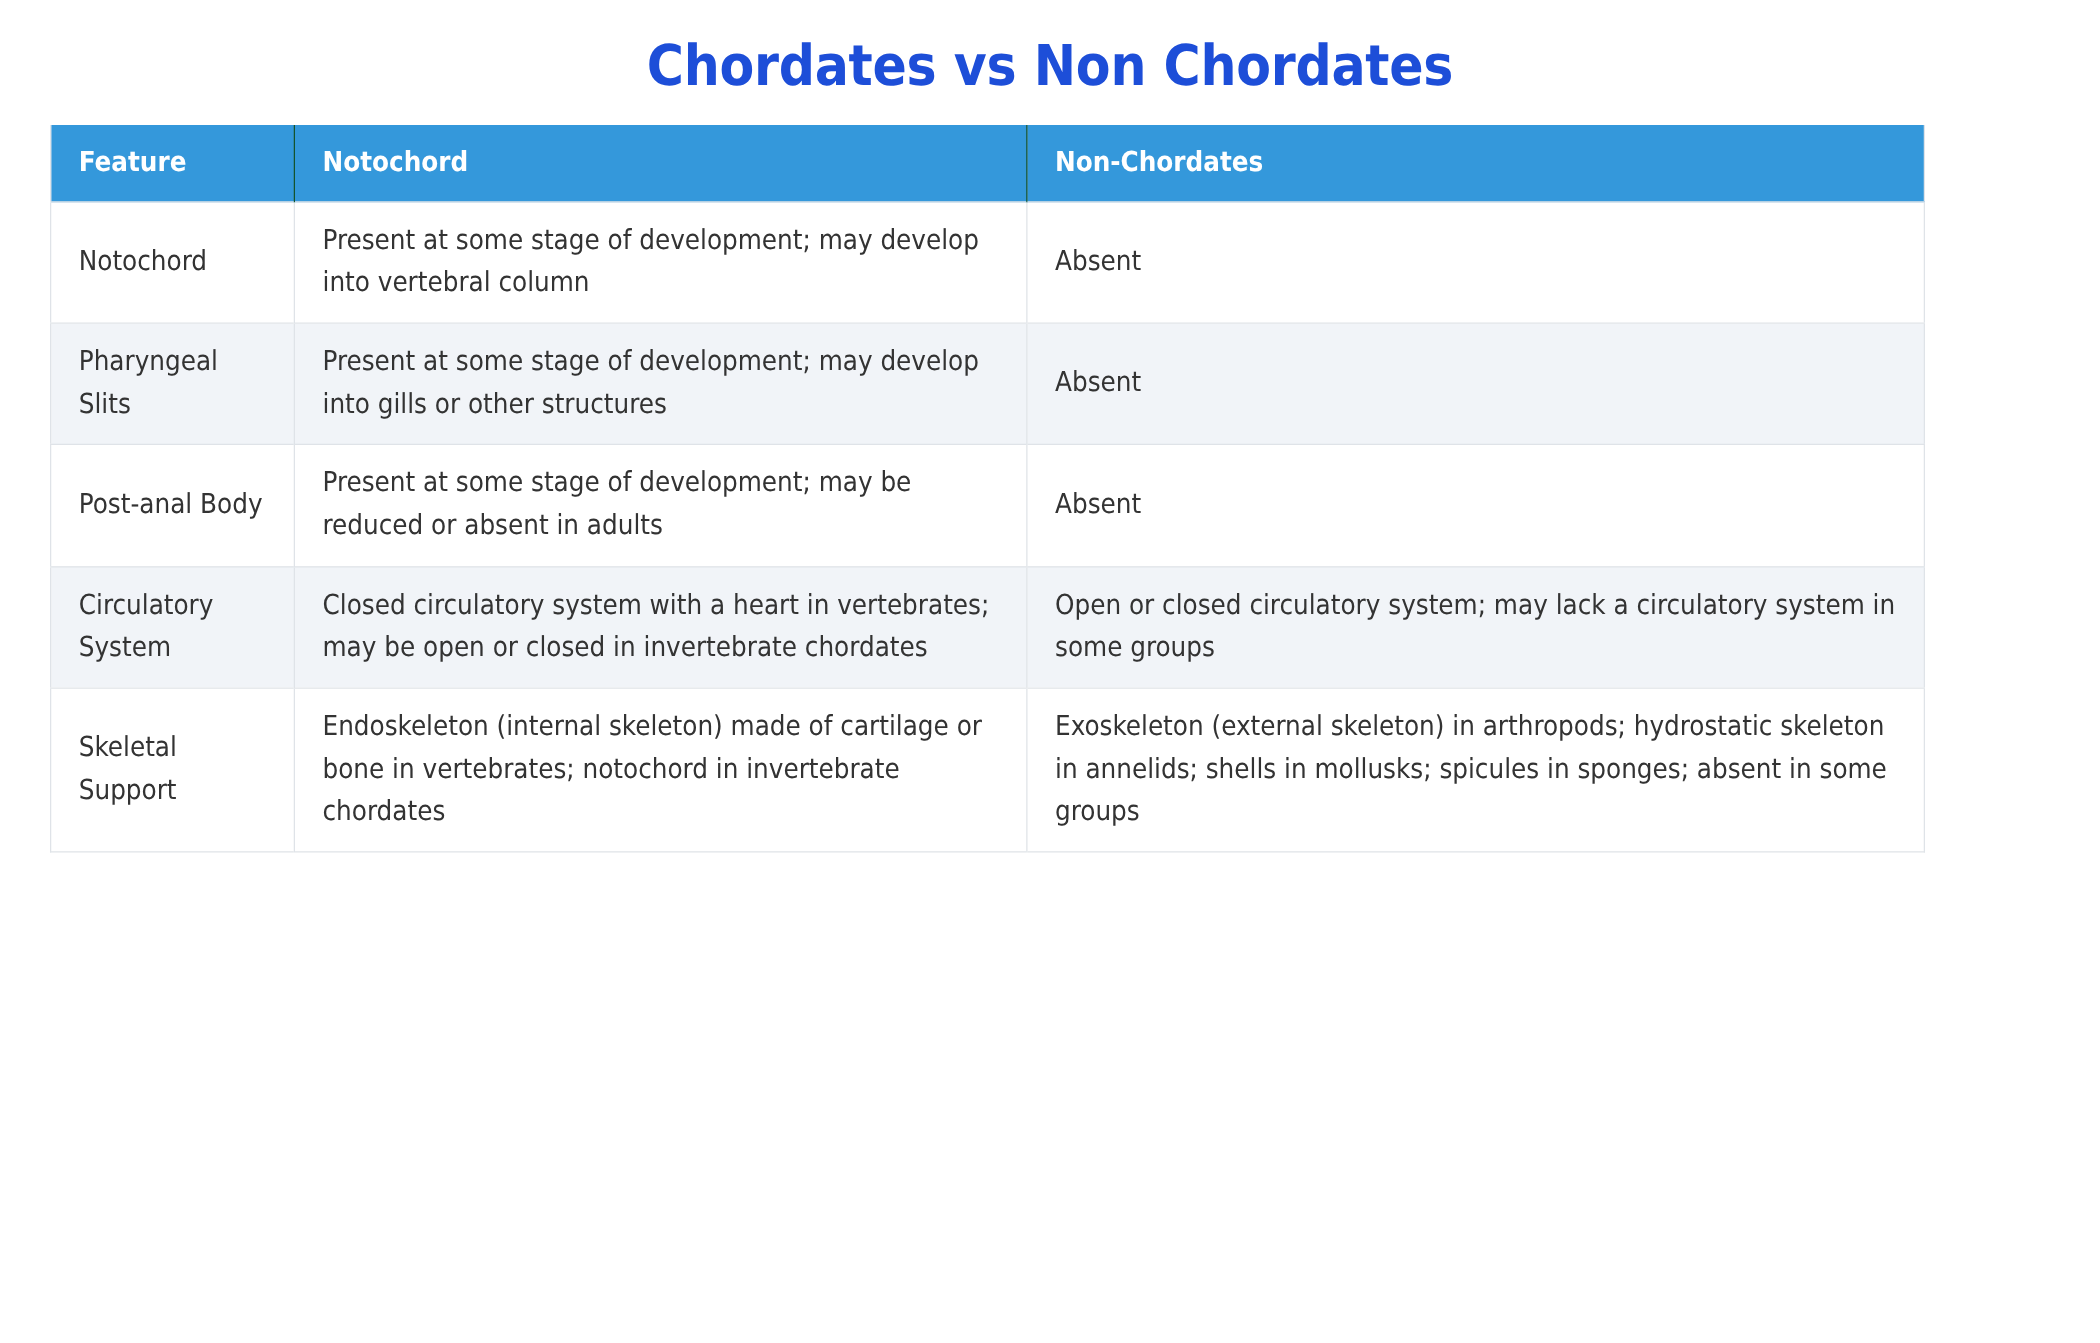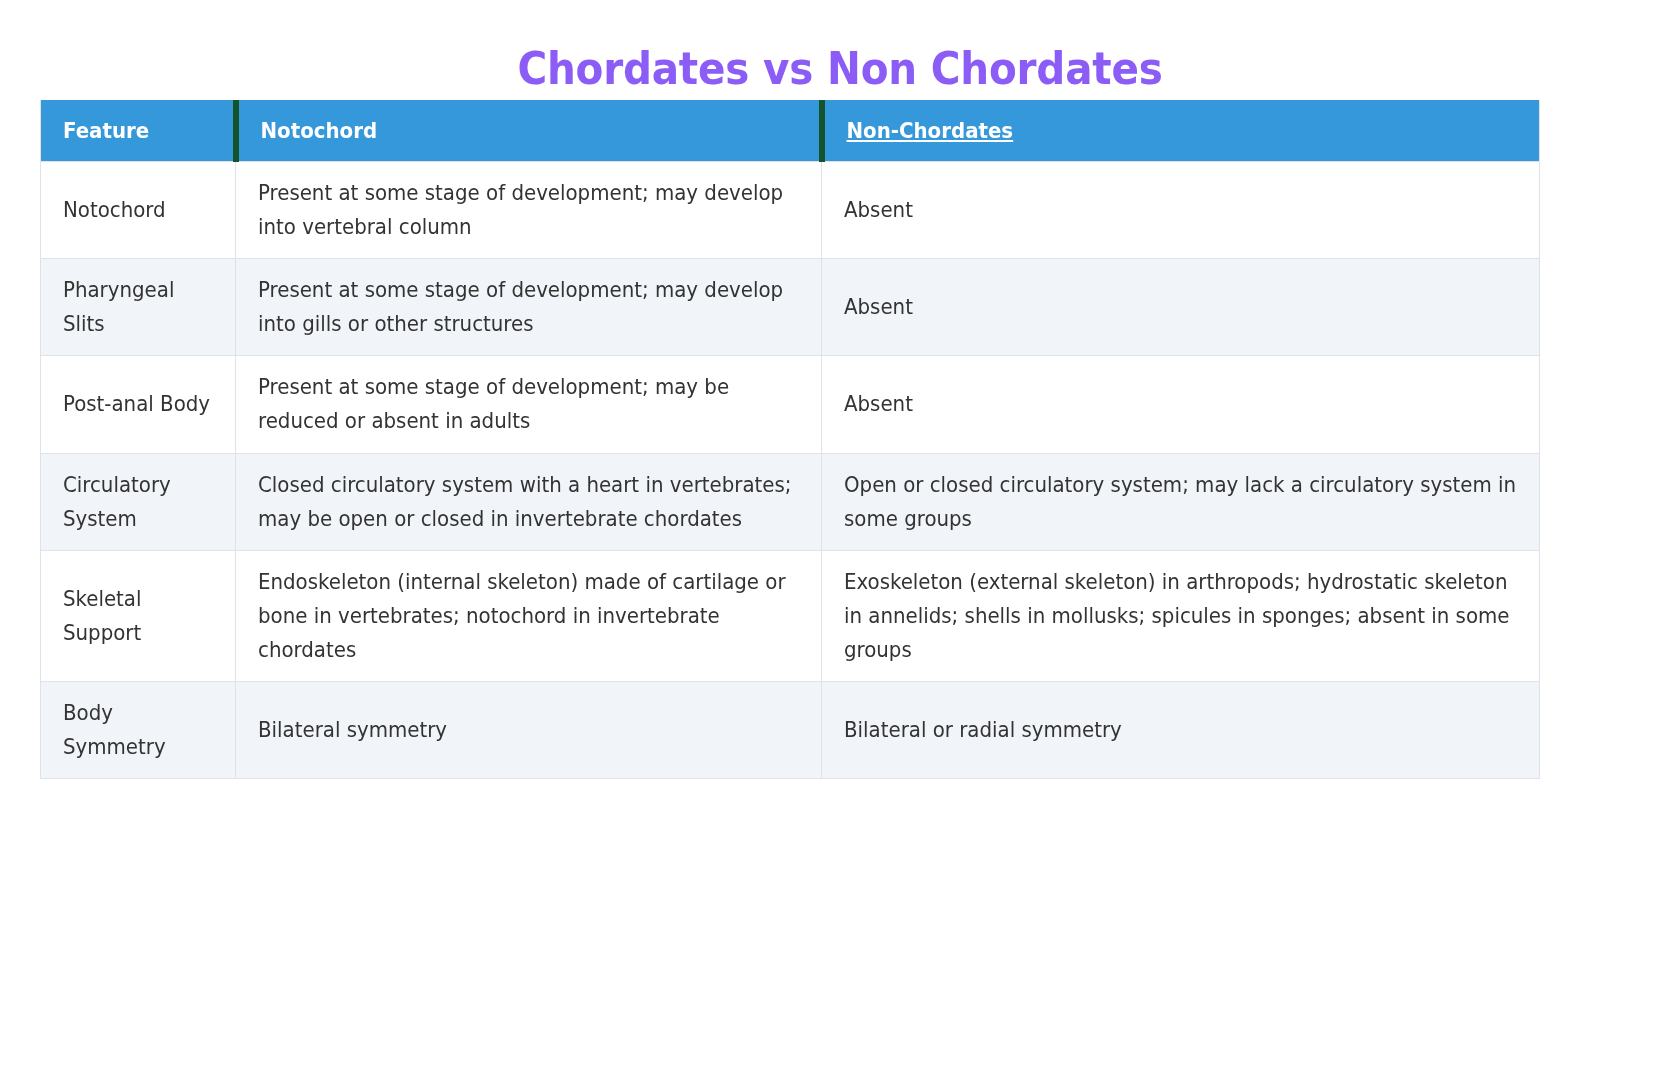--- a/index.html
+++ b/index.html
@@ -20,24 +20,24 @@
     width: 1680px;
     height: 1074px;
     position: relative;
     box-sizing: border-box;
   }
 
   .page-title {
     text-align: center;
     font-size: 45px;
     font-weight: bold;
-    color: #8b5cf6;
+    color: #1d4ed8;
     letter-spacing: -0.2px;
     margin: 0;
-    padding-top: 44px;
+    padding-top: 28px;
     padding-bottom: 0;
     line-height: 1.1;
     font-stretch: condensed;
   }
 
   .table-wrap {
     position: absolute;
     left: 40px;
     top: 100px;
     width: 1499px;
@@ -59,25 +59,25 @@
   table.cmp thead th {
     background: #3498db;
     color: #ffffff;
     font-size: 22px;
     font-weight: bold;
     text-align: left;
     padding: 18px 0 18px 22px;
     height: 46px;
     vertical-align: middle;
     border: none;
-    border-right: 6px solid #14532d;
+    border-right: 1px solid #14532d;
     font-stretch: condensed;
     box-sizing: border-box;
   }
-  table.cmp thead th:last-child { border-right: none; text-decoration: underline; }
+  table.cmp thead th:last-child { border-right: none; }
 
   table.cmp tbody td {
     font-size: 22px;
     color: #333333;
     line-height: 1.55;
     padding: 14px 22px 14px 22px;
     border-top: 1px solid #dfe3e8;
     border-right: 1px solid #dfe3e8;
     vertical-align: middle;
     box-sizing: border-box;
@@ -135,22 +135,17 @@
           <tr>
             <td class="feature-cell">Circulatory System</td>
             <td>Closed circulatory system with a heart in vertebrates; may be open or closed in invertebrate chordates</td>
             <td>Open or closed circulatory system; may lack a circulatory system in some groups</td>
           </tr>
           <tr>
             <td class="feature-cell">Skeletal Support</td>
             <td>Endoskeleton (internal skeleton) made of cartilage or bone in vertebrates; notochord in invertebrate chordates</td>
             <td>Exoskeleton (external skeleton) in arthropods; hydrostatic skeleton in annelids; shells in mollusks; spicules in sponges; absent in some groups</td>
           </tr>
-          <tr>
-            <td class="feature-cell">Body Symmetry</td>
-            <td>Bilateral symmetry</td>
-            <td>Bilateral or radial symmetry</td>
-          </tr>
         </tbody>
     </table>
   </div>
 
 </div>
 
 </body></html>

